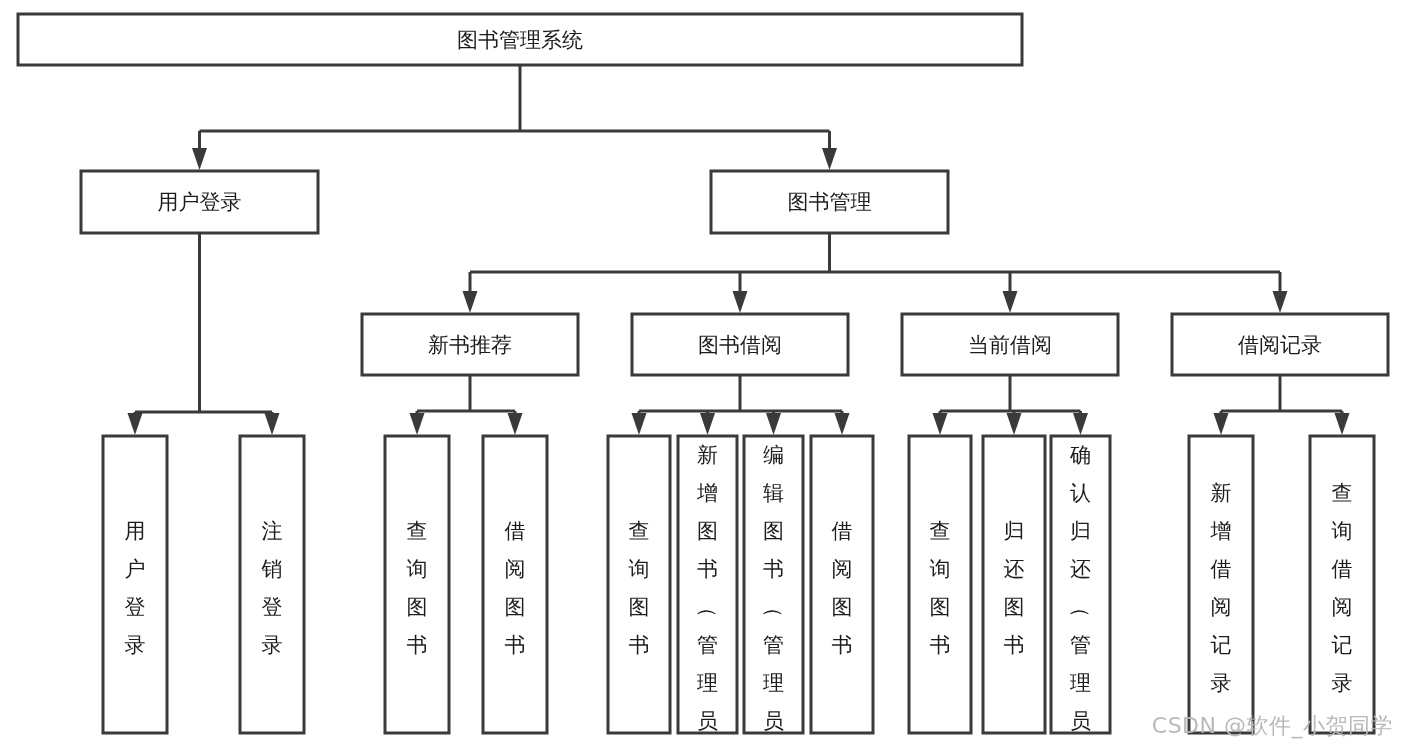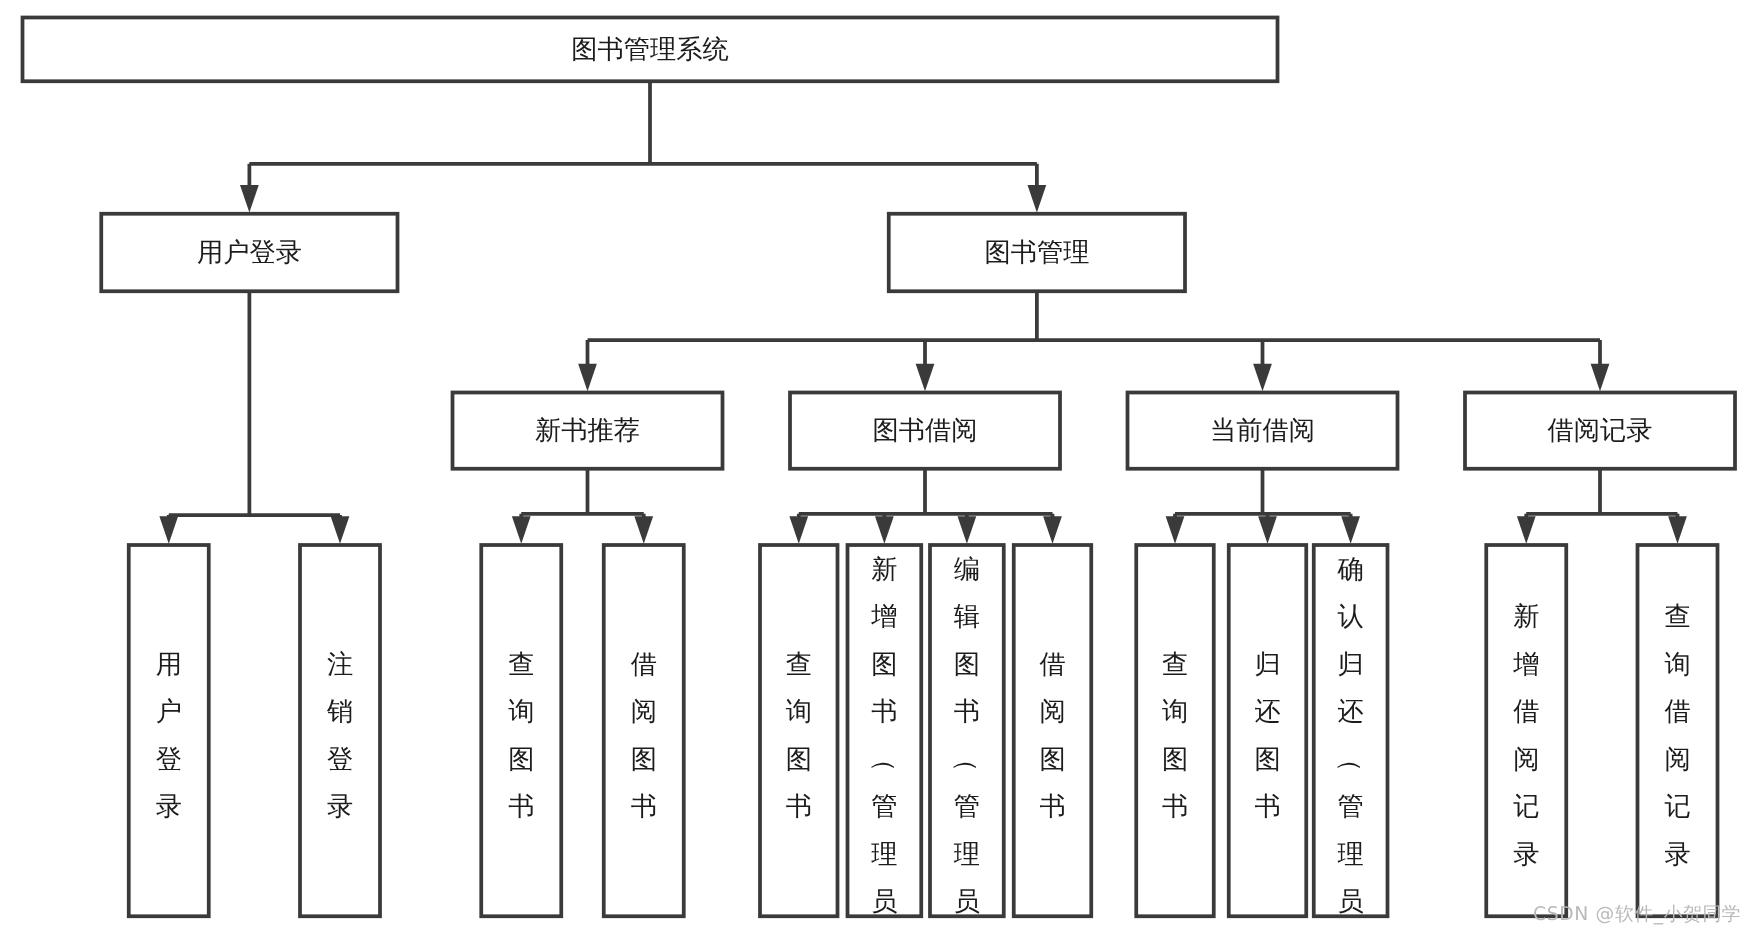--- a/index.html
+++ b/index.html
@@ -53,21 +53,21 @@
   }
   .arrow-head {
     fill: #3a3a3a;
     stroke: none;
   }
   .watermark {
     position: absolute;
     right: 12px;
     bottom: 6px;
     font-family: "DejaVu Sans", "Liberation Sans", sans-serif;
-    font-size: 15px;
+    font-size: 22px;
     color: #b9b9b9;
     letter-spacing: 0.5px;
     white-space: nowrap;
     user-select: none;
   }
 </style>
 </head>
 <body>
 
 <div id="diagram-root">

